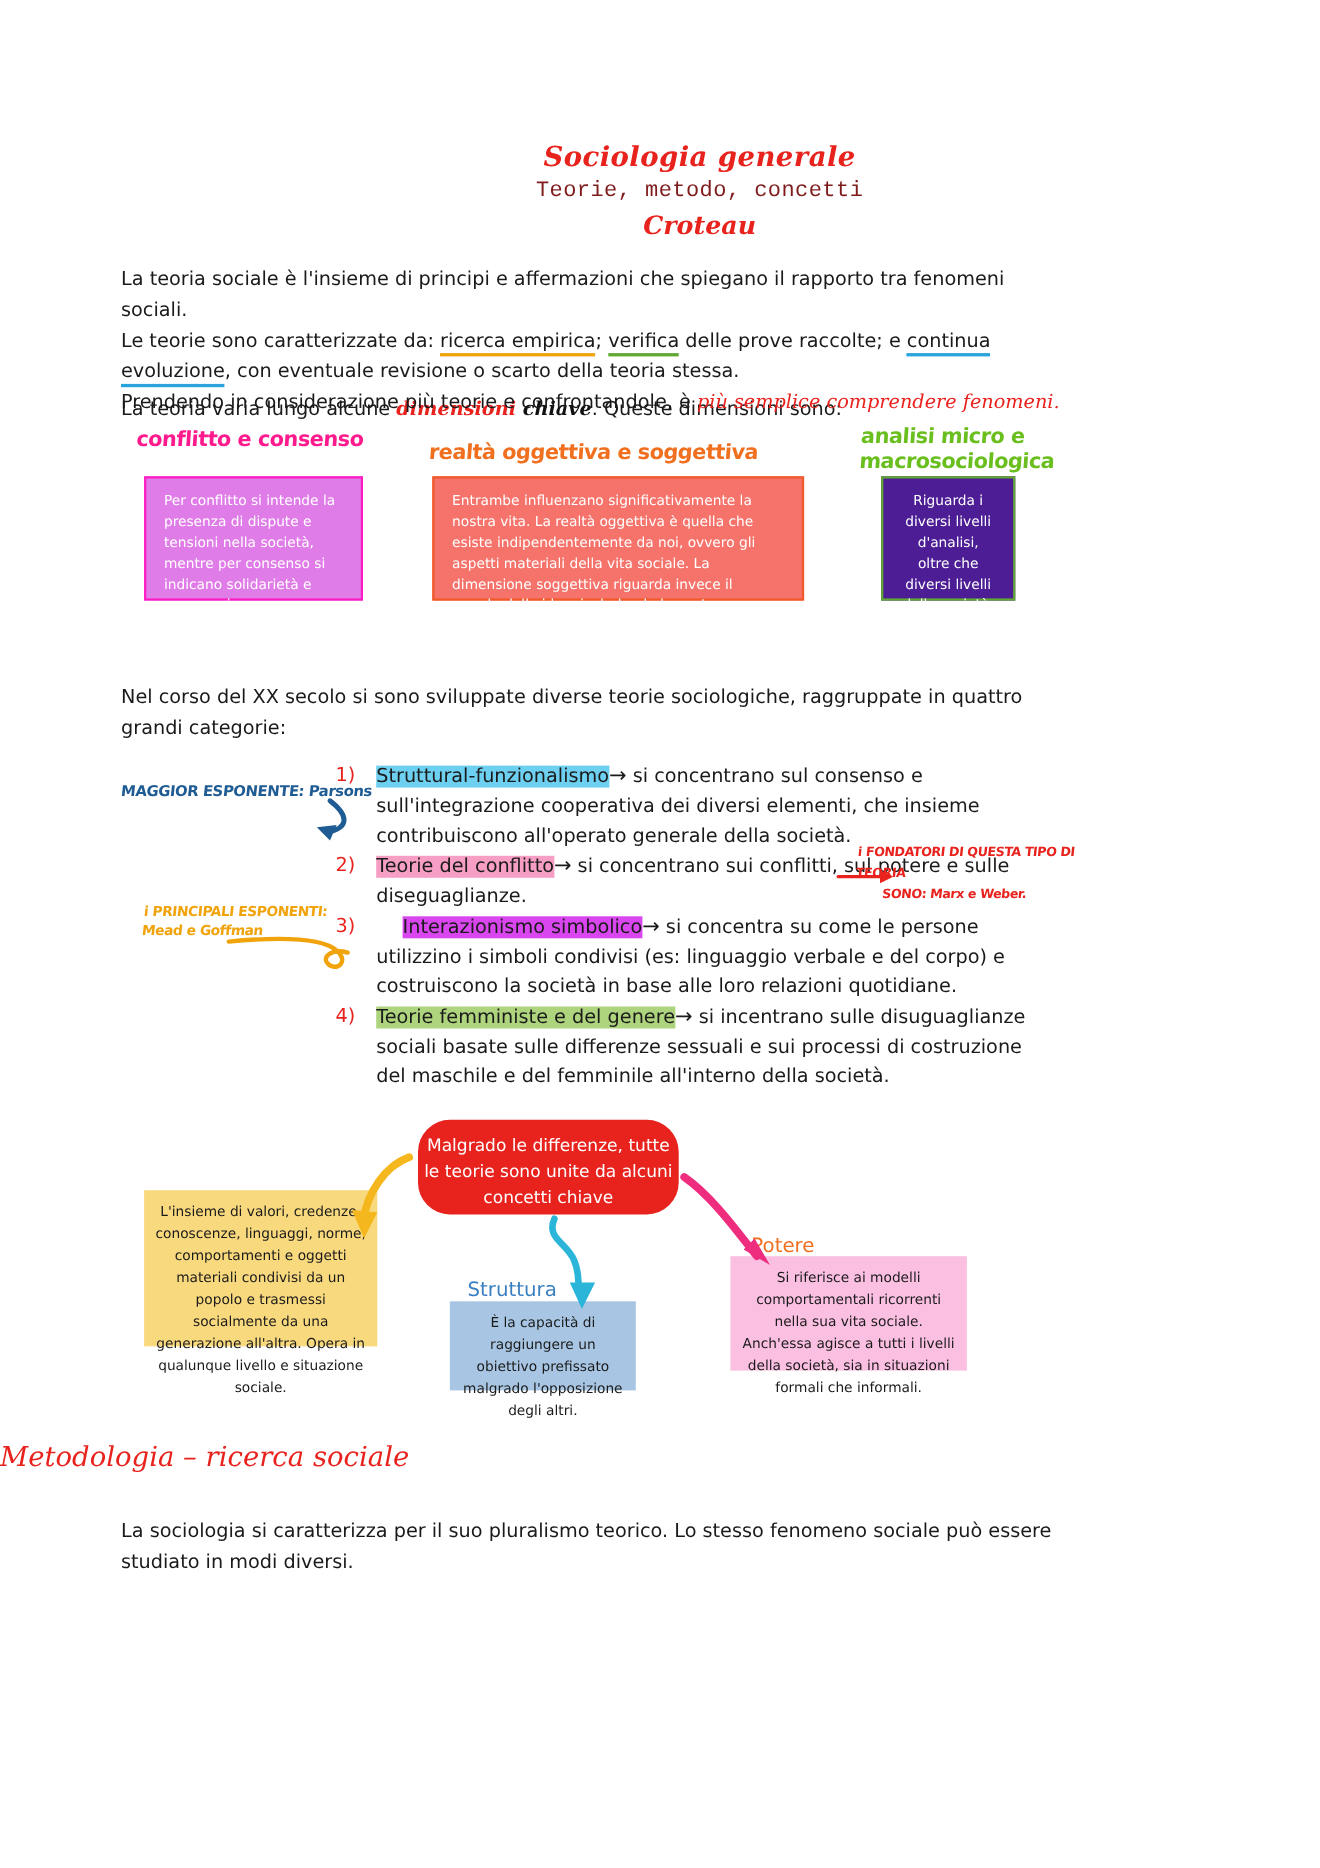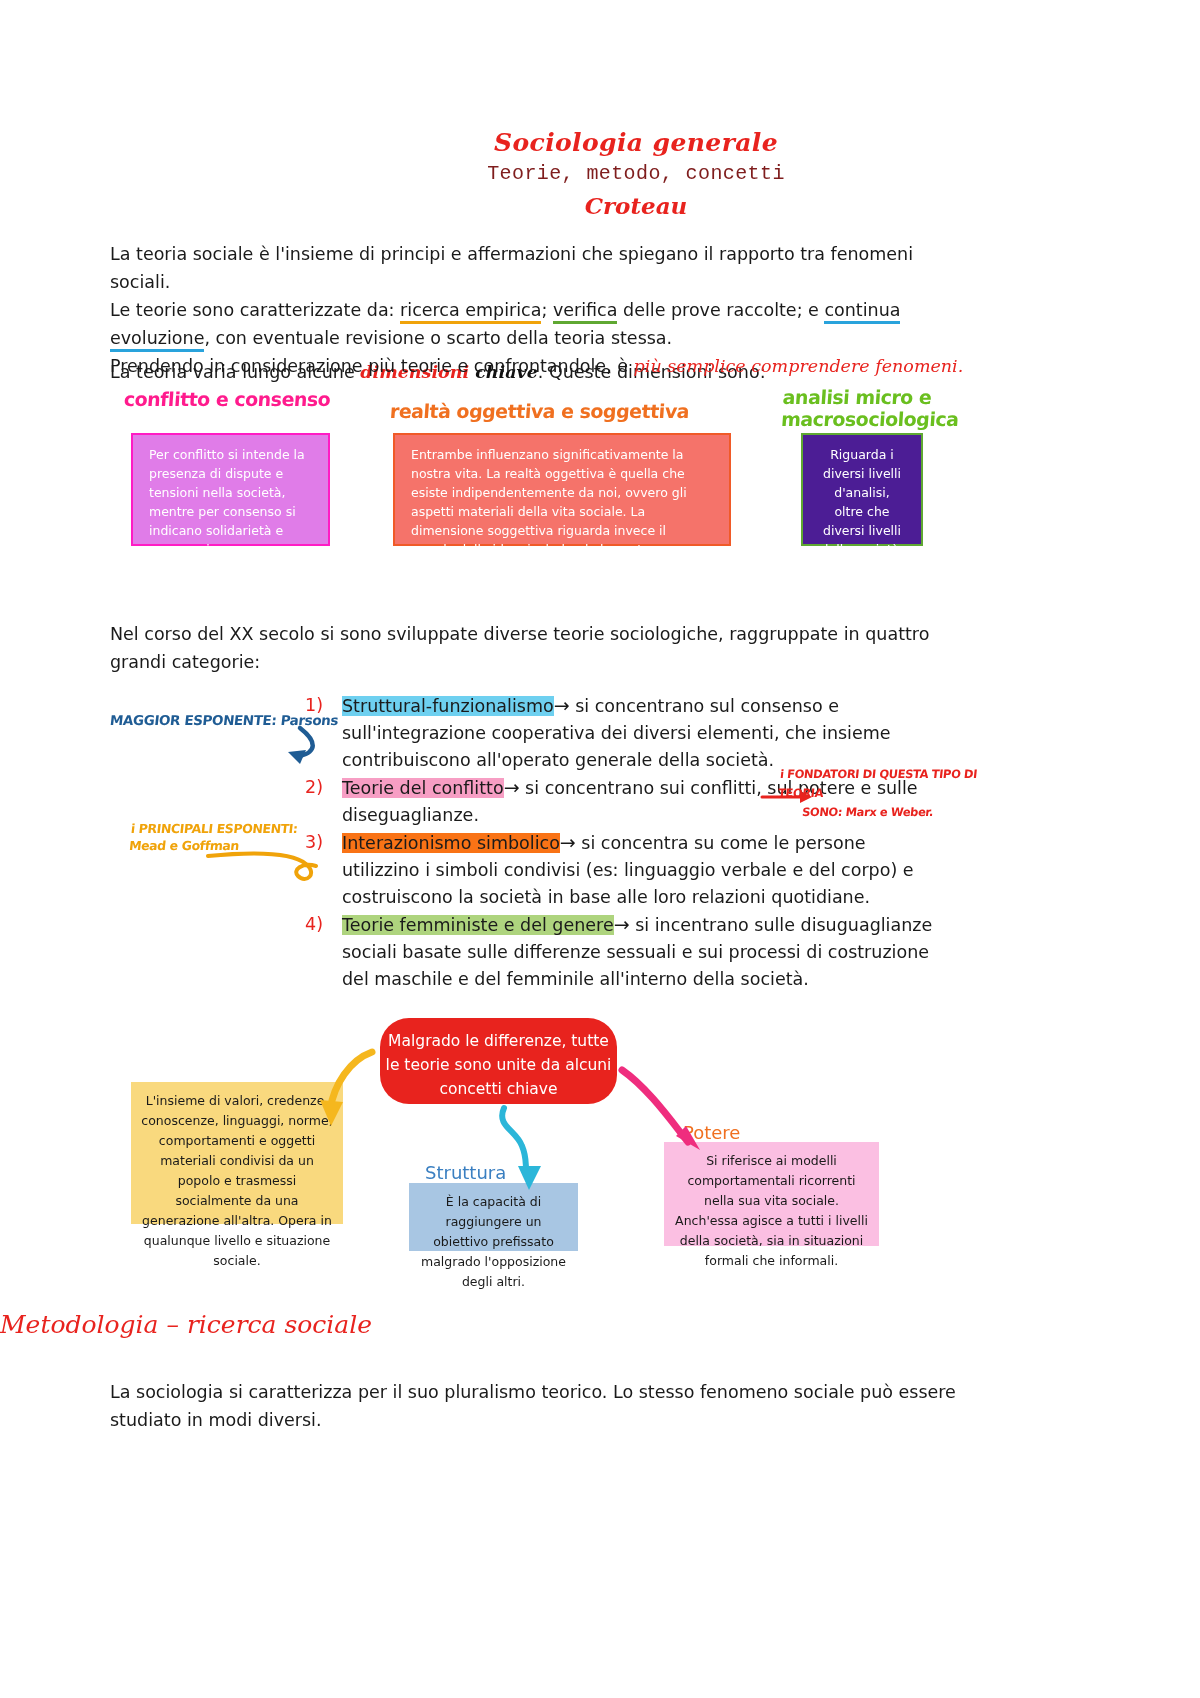--- a/index.html
+++ b/index.html
@@ -83,21 +83,21 @@
     color:#e8231e;font-size:17.5px;line-height:27px;
     font-family:"DejaVu Sans",sans-serif;
   }
   .li-body{
     margin-left:37px;
     font-size:17.5px;line-height:27px;color:#1a1a1a;
     font-family:"DejaVu Sans",sans-serif;
   }
   .hl-cyan{background:#6ed0f0;}
   .hl-pink{background:#f79ec4;}
-  .hl-yellow{background:#f97316;}
+  .hl-yellow{background:#d946ef;margin-left:24px;}
   .hl-green{background:#aed47e;}
   .arrow{font-size:19px;}
 
   
   .note{position:absolute;font-weight:bold;letter-spacing:-0.4px;
         font-family:"DejaVu Sans",sans-serif;transform:skewX(-6deg);}
   .note-parsons{top:712px;left:110px;color:#1f5c94;font-size:13.5px;white-space:nowrap;}
   .note-mead{top:820px;left:130px;color:#f0a30a;font-size:12.5px;line-height:17px;width:170px;}
   .note-marx{top:765px;left:778px;color:#e8231e;font-size:11.5px;line-height:19px;width:235px;}
 
@@ -120,21 +120,21 @@
   .cl-struttura{top:1162px;left:425px;color:#3a7fc1;}
   .cl-potere{top:1122px;left:683px;color:#f07020;}
 
   .cbox{
     position:absolute;box-sizing:border-box;
     font-size:12.5px;line-height:20px;color:#1a1a1a;
     text-align:center;padding:9px 10px;
     font-family:"DejaVu Sans",sans-serif;
   }
   .cb-cultura{top:1082px;left:131px;width:212px;height:142px;background:#f9d97e;}
-  .cb-struttura{top:1183px;left:409px;width:169px;height:68px;background:#a8c6e3;}
+  .cb-struttura{top:1183px;left:409px;width:169px;height:81px;background:#a8c6e3;}
   .cb-potere{top:1142px;left:664px;width:215px;height:104px;background:#fbbfe2;}
 
   
   .metodologia{
     position:absolute;top:1310px;left:0;width:1200px;text-align:left;
     font-family:"DejaVu Serif",serif;font-style:italic;
     font-size:25px;color:#e8231e;
   }
 </style>
 </head>

